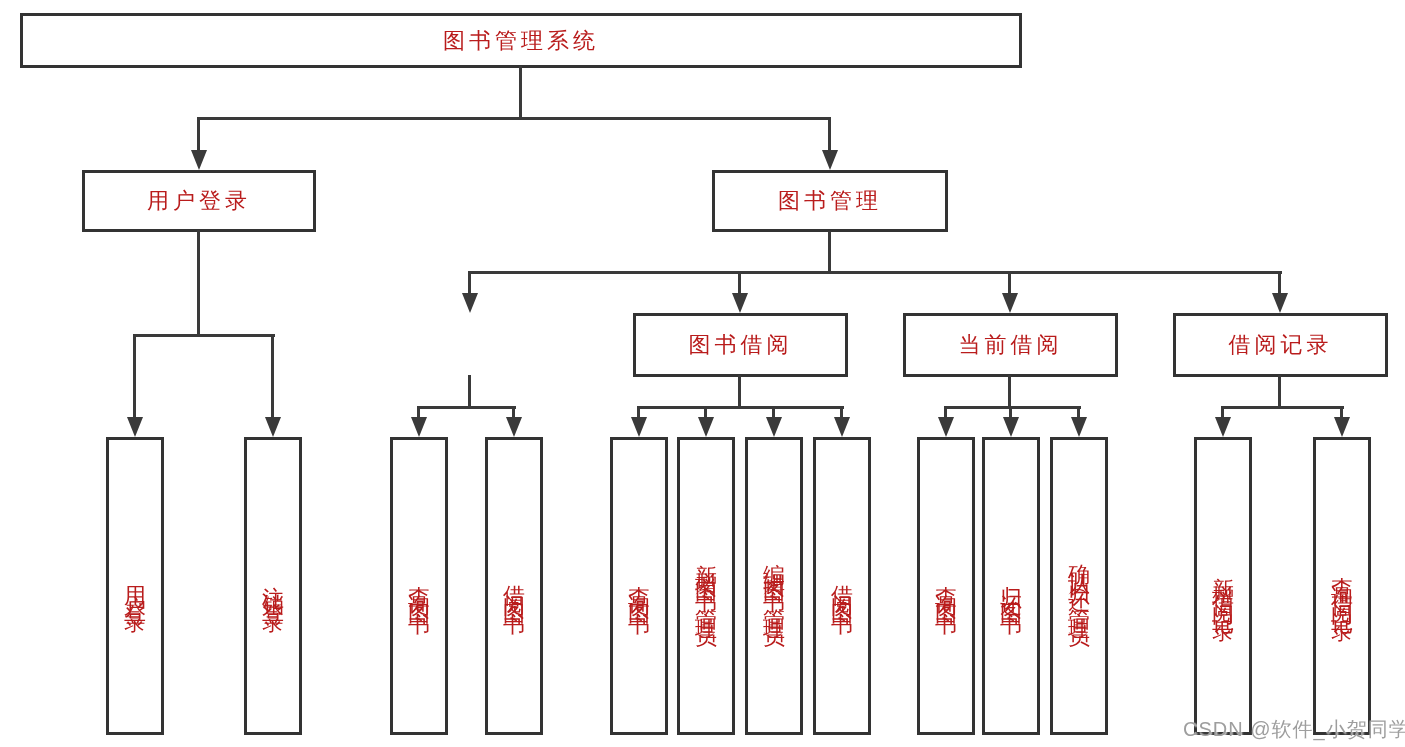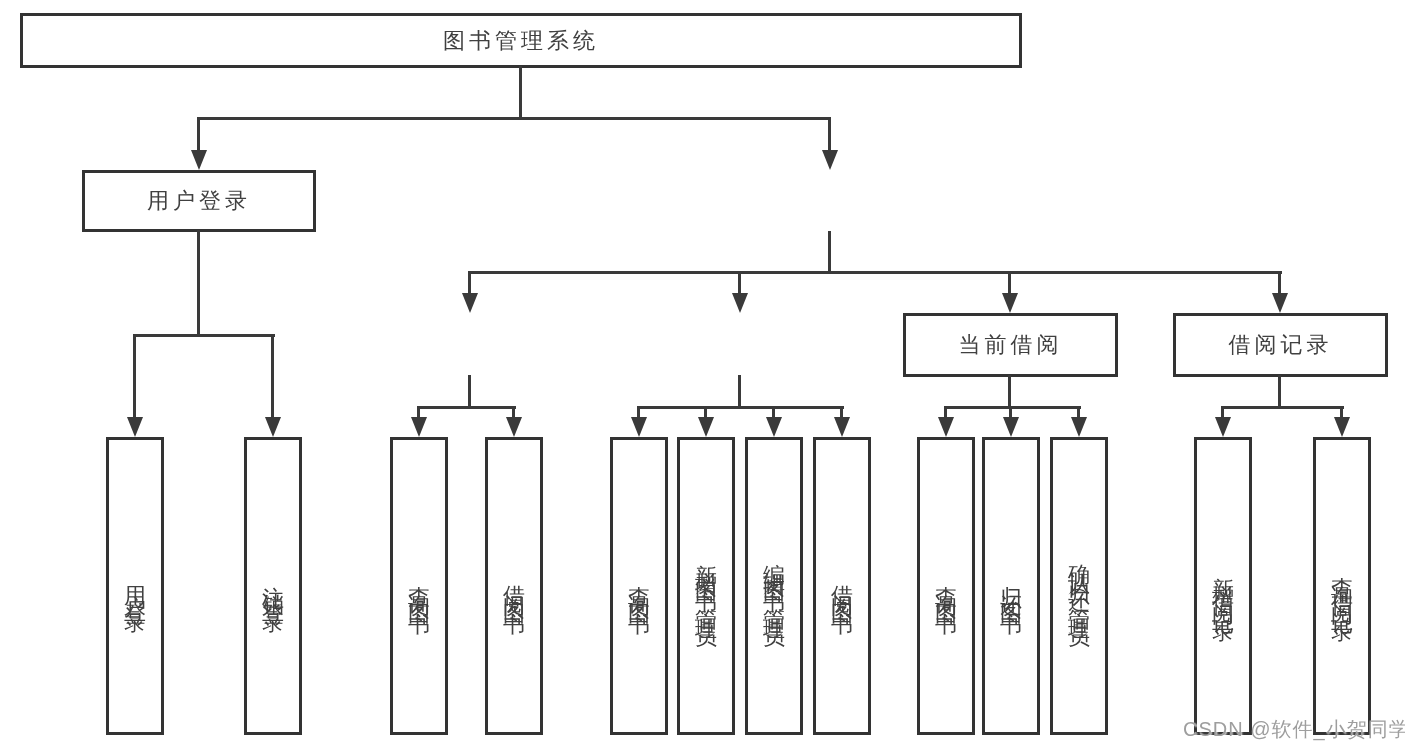--- a/index.html
+++ b/index.html
@@ -4,21 +4,21 @@
 <style>
   html,body{margin:0;padding:0;background:#fff;}
   .stage{
     position:relative;width:1405px;height:747px;background:#ffffff;
     font-family:"Liberation Sans",sans-serif;overflow:hidden;
   }
   .box{
     position:absolute;box-sizing:border-box;background:#fff;
     border:3px solid #333;display:flex;align-items:center;justify-content:center;
   }
-  .box span{color:#404040;font-size:22px;letter-spacing:4px;white-space:nowrap;line-height:1;}
+  .box span{color:#b91c1c;font-size:22px;letter-spacing:4px;white-space:nowrap;line-height:1;}
   .v span{
     writing-mode:vertical-rl;text-orientation:mixed;
     letter-spacing:9px;white-space:normal;
   }
   .ln{position:absolute;background:#3a3a3a;}
   .ah{
     position:absolute;width:16px;height:20px;background:#3a3a3a;
     clip-path:polygon(0 0,100% 0,50% 100%);
   }
   .watermark{
@@ -32,21 +32,27 @@
 
 <div class="stage">
 
   <div class="box" style="left:20px;top:13px;width:1002px;height:55px">
     <span>图书管理系统</span>
   </div>
 
   <div class="box" style="left:82px;top:170px;width:234px;height:62px">
     <span>用户登录</span>
   </div>
+  <div class="box" style="left:712px;top:170px;width:236px;height:62px">
+    <span>图书管理</span>
+  </div>
 
+  <div class="box" style="left:633px;top:313px;width:215px;height:64px">
+    <span>图书借阅</span>
+  </div>
   <div class="box" style="left:903px;top:313px;width:215px;height:64px">
     <span>当前借阅</span>
   </div>
   <div class="box" style="left:1173px;top:313px;width:215px;height:64px">
     <span>借阅记录</span>
   </div>
 
   <div class="box v" style="left:106px;top:437px;width:58px;height:298px">
     <span>用户登录</span>
   </div>

